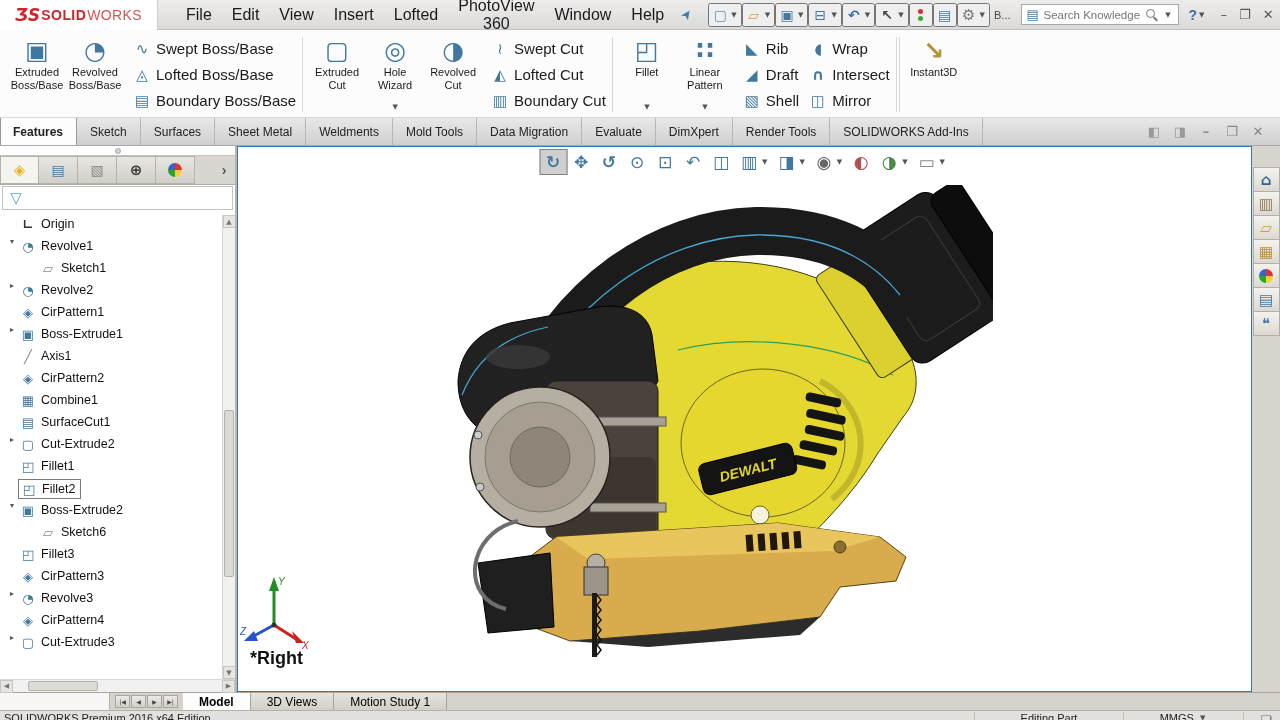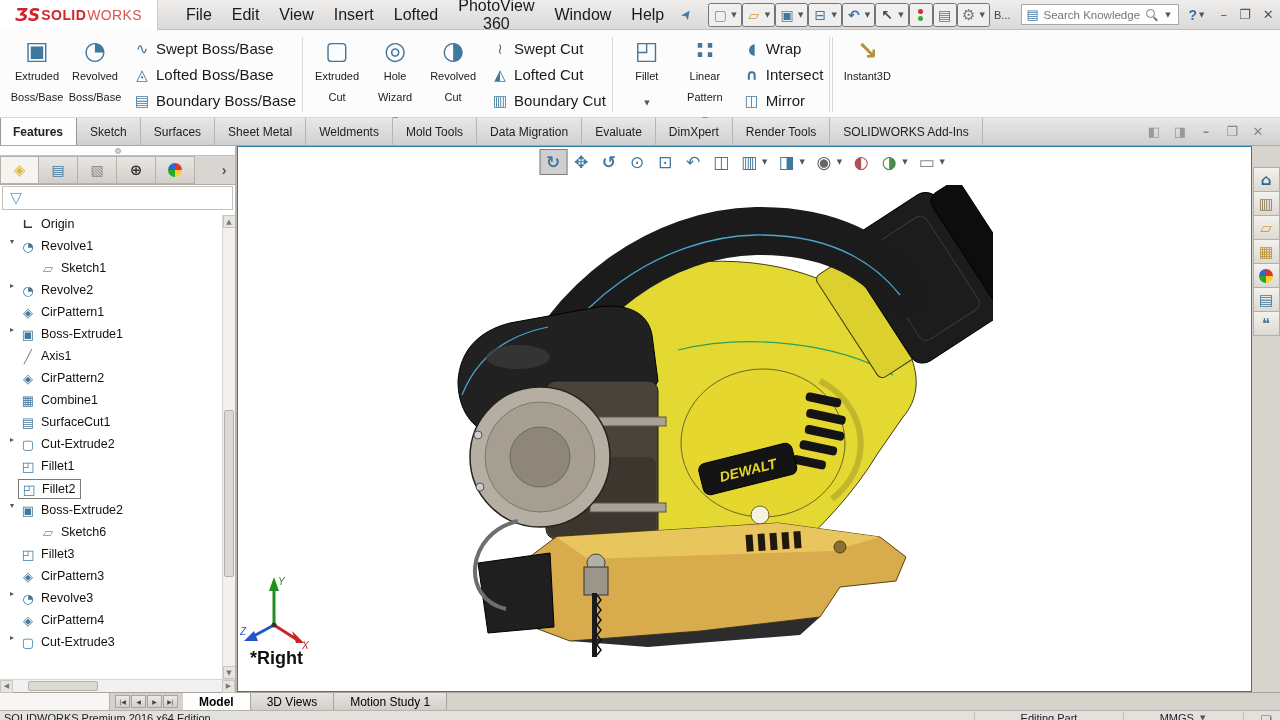--- a/index.html
+++ b/index.html
@@ -119,21 +119,21 @@
   .help-btn{background:none;border:none;font-size:14px;color:#3a6ea5;font-weight:bold;font-family:inherit;cursor:default}
   .win-controls{display:flex;align-items:center;margin-left:14px;margin-right:8px;gap:12px}
   .win-btn{background:none;border:none;font-size:13px;color:#555;font-family:"DejaVu Sans",sans-serif;cursor:default}
 
   
   .ribbon{height:88px;background:#fcfcfc;display:flex;align-items:stretch;padding:3px 2px 1px 4px;flex:none;
           border-bottom:1px solid #d8d8d8}
   .rgroup{display:flex;align-items:stretch;padding:0 4px}
   .rsep{width:1px;background:#d8d8d6;margin:4px 1px;flex:none}
   .big-btn{display:flex;flex-direction:column;align-items:center;width:58px;padding:2px 1px;text-align:center;
-           font-size:11px;line-height:21px;color:#1a1a1a;background:none;border:none;font-family:inherit;cursor:default}
+           font-size:11px;line-height:13px;color:#1a1a1a;background:none;border:none;font-family:inherit;cursor:default}
   .big-btn .ic{width:30px;height:30px;font-size:25px;margin-bottom:1px;flex:none}
   .big-btn .lbl{flex:none}
   .big-btn .dd{margin-top:auto;padding-top:2px}
   .stack{display:flex;flex-direction:column;justify-content:space-between;padding:4px 2px}
   .small-btn{display:flex;align-items:center;gap:5px;font-size:15px;height:23px;padding:0 3px;color:#1a1a1a;
              background:none;border:none;font-family:inherit;white-space:nowrap;cursor:default}
   .small-btn .ic{width:18px;height:18px;font-size:15px;flex:none}
 
   
   .cmdtabs{height:28px;background:linear-gradient(#e8e8e8,#cfcfcf);display:flex;align-items:stretch;flex:none;
@@ -374,20 +374,38 @@
         <button class="big-btn">
           <span class="ic" data-icon="fillet-icon"></span>
           <span class="lbl">Fillet</span>
           <span class="dd"></span>
         </button>
 
         <button class="big-btn">
           <span class="ic" data-icon="linear-pattern-icon"></span>
           <span class="lbl">Linear Pattern</span>
           <span class="dd"></span>
+        </button>
+
+    </div>
+    <div class="stack">
+
+        <button class="small-btn">
+          <span class="ic" data-icon="rib-icon"></span>
+          <span>Rib</span>
+        </button>
+
+        <button class="small-btn">
+          <span class="ic" data-icon="draft-icon"></span>
+          <span>Draft</span>
+        </button>
+
+        <button class="small-btn">
+          <span class="ic" data-icon="shell-icon"></span>
+          <span>Shell</span>
         </button>
 
     </div>
     <div class="stack">
 
         <button class="small-btn">
           <span class="ic" data-icon="wrap-icon"></span>
           <span>Wrap</span>
         </button>
 

